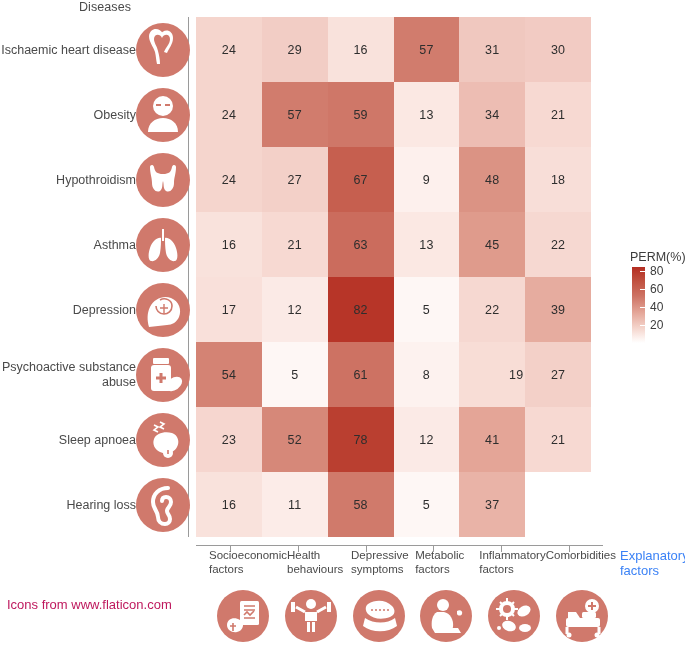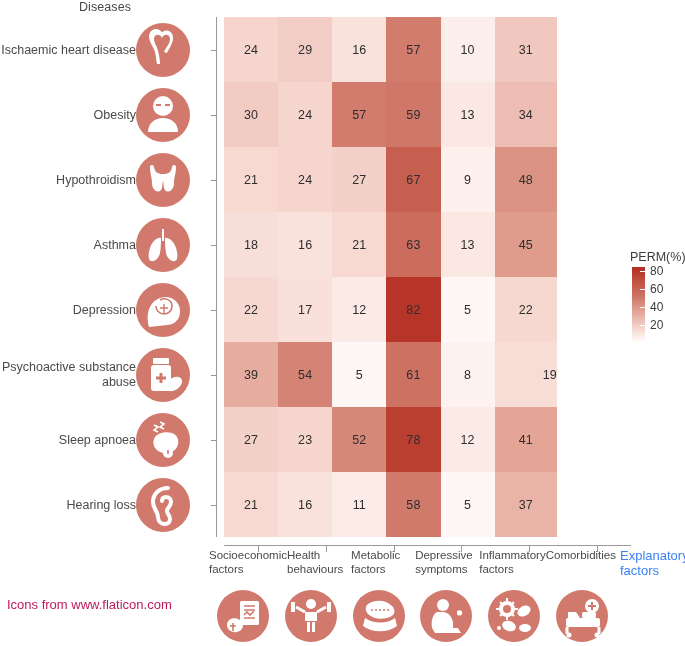--- a/index.html
+++ b/index.html
@@ -40,23 +40,23 @@
     position: absolute;
     left: 7px;
     top: 597px;
     font-size: 13px;
     color: #be185d;
   }
 
   
   #plot {
     position: absolute;
-    left: 224px;
+    left: 196px;
     top: 17px;
-    width: 333px;
+    width: 395px;
     height: 520px;
   }
   #grid {
     position: absolute;
     inset: 0;
     display: grid;
     grid-template-columns: repeat(6, 1fr);
     grid-template-rows: repeat(8, 1fr);
   }
   .cell {
@@ -230,21 +230,20 @@
 <div id="diseases-title">Diseases</div>
 
 <div id="plot">
   <div class="spine-y"></div>
   <div class="spine-x"></div>
   <div id="grid">
       <div class="cell" style="background: rgb(245, 213, 205);">24</div>
       <div class="cell" style="background: rgb(242, 205, 197);">29</div>
       <div class="cell" style="background: rgb(249, 226, 220);">16</div>
       <div class="cell" style="background: rgb(209, 124, 109);">57</div>
-      <div class="cell" style="background: rgb(252, 238, 234);">10</div>
       <div class="cell" style="background: rgb(240, 200, 191);">31</div>
       <div class="cell" style="background: rgb(242, 203, 195);">30</div>
       <div class="cell" style="background: rgb(245, 213, 205);">24</div>
       <div class="cell" style="background: rgb(209, 124, 109);">57</div>
       <div class="cell" style="background: rgb(207, 119, 104);">59</div>
       <div class="cell" style="background: rgb(251, 232, 227);">13</div>
       <div class="cell" style="background: rgb(237, 189, 179);">34</div>
       <div class="cell" style="background: rgb(247, 217, 210);">21</div>
       <div class="cell" style="background: rgb(245, 213, 205);">24</div>
       <div class="cell" style="background: rgb(243, 208, 200);">27</div>
@@ -362,22 +361,22 @@
     </div>
     <div class="icon-circle" style="top: 487.5px; background: rgb(208, 121, 108);">
       <svg width="54" height="54" viewBox="0 0 54 54">
         <path d="M32 10c-9 0-15 6-15 14 0 7 5 9 5 15 0 4 3 7 7 7 3 0 5-2 5-5 0-4-3-5-3-8 0-4 4-4 4-9 0-3-2-5-5-5s-4 2-4 4" fill="none" stroke="#fff" stroke-width="4" stroke-linecap="round"></path>
       </svg>
     </div>
   </div>
 <div id="col-labels">
     <div class="col-label">Socioeconomic factors</div>
     <div class="col-label">Health behaviours</div>
+    <div class="col-label">Depressive symptoms</div>
     <div class="col-label">Metabolic factors</div>
-    <div class="col-label">Depressive symptoms</div>
     <div class="col-label">Inflammatory factors</div>
     <div class="col-label">Comorbidities</div>
   </div>
 <div id="col-icons">
     <div class="col-icon-circle" style="background: rgb(208, 121, 108);">
       <svg width="52" height="52" viewBox="0 0 52 52">
         <rect x="23" y="11" width="19" height="24" rx="1.5" fill="#fff"></rect>
         <path d="M27 16h11M27 20h11M27 28h11" stroke="#d0796c" stroke-width="1.6"></path>
         <path d="M27 25l3-3 3 3 4-4" stroke="#d0796c" stroke-width="1.6" fill="none"></path>
         <path d="M23 30c-6-4-13-1-13 5 0 5 5 8 10 7 4-1 6-4 6-7" fill="#fff"></path>

